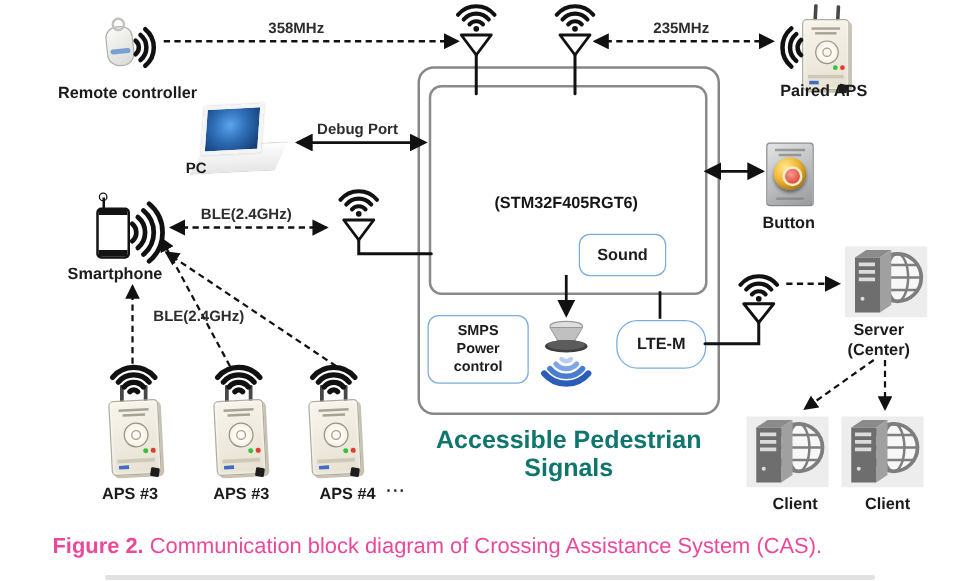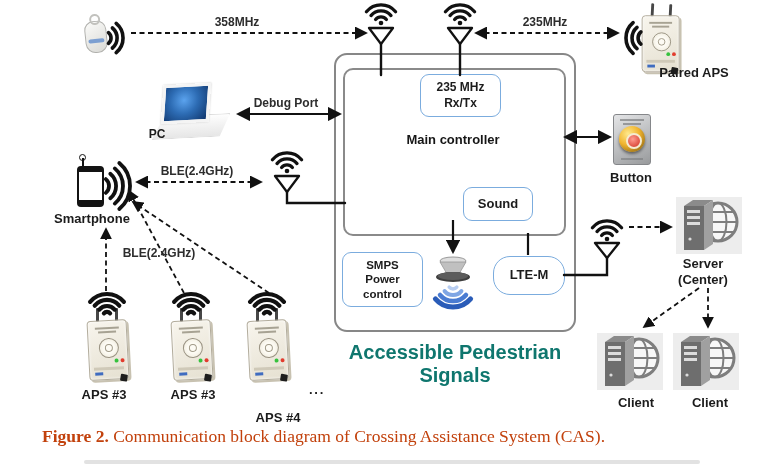--- a/index.html
+++ b/index.html
@@ -21,21 +21,21 @@
   .m-sound{left:417px;top:187px;width:68px;height:32px;font-size:13px;margin-left:46px;}
   .m-smps{left:342px;top:252px;width:79px;height:53px;font-size:11.5px;line-height:1.25;}
   .m-ltem{left:493px;top:256px;width:70px;height:37px;font-size:13px;border-radius:17px;}
   
   .lbl{position:absolute;font-weight:bold;color:#1b1b1b;text-align:center;z-index:7;}
   .node-lbl{font-size:13px;}
   .edge-lbl{font-size:12px;color:#2d2d2d;}
   .ctrl-lbl{font-size:13px;color:#161616;}
   .aps-caption{font-size:20px;color:#0f766e;}
   .caption{position:absolute;left:42px;top:426px;width:716px;z-index:7;
-           font-family:Liberation Serif, serif;font-size:17.5px;color:#c2410c;}
+           font-family:Liberation Sans, sans-serif;font-size:17.5px;color:#ec4899;}
   .cap-bold{font-weight:bold;}
   
   .overlay{left:0;top:0;z-index:6;pointer-events:none;}
   
   .remote{left:85px;top:21px;width:20px;height:30px;z-index:4;
           background:linear-gradient(150deg,#fbfbf9,#d9d9d5);border:1px solid #b0b0ac;
           border-radius:9px 9px 10px 10px;transform:rotate(-6deg);}
   .remote-ring{position:absolute;top:-8px;left:5px;width:7px;height:7px;border:2px solid #c2c2be;border-radius:50%;}
   .remote-band{position:absolute;top:17px;left:2px;right:2px;height:4px;background:#7c9fd1;border-radius:2px;}
   
@@ -337,52 +337,49 @@
       <ellipse cx="453" cy="276" rx="15" ry="4" fill="#5c5c5c"></ellipse>
     </g>
     <g fill="none" stroke-linecap="round">
       <path d="M449.2,287.2 A5 5 0 0 0 456.8,287.2" stroke="#b7cdf1" stroke-width="3.5"></path>
       <path d="M444.6,291.1 A11 11 0 0 0 461.4,291.1" stroke="#7fa6e4" stroke-width="4"></path>
       <path d="M440,295.0 A17 17 0 0 0 466,295.0" stroke="#4a7cd2" stroke-width="4.5"></path>
       <path d="M435.4,298.8 A23 23 0 0 0 470.6,298.8" stroke="#2a5cb8" stroke-width="5"></path>
     </g>
   </svg>
 
-  <div class="abs module m-rx235">
-    <span>235 MHz</span>
-    <span>Rx/Tx</span>
-  </div>
   <div class="abs module m-sound">
     <span>Sound</span>
   </div>
   <div class="abs module m-smps">
     <span>SMPS</span>
     <span>Power</span>
     <span>control</span>
   </div>
   <div class="abs module m-ltem">
     <span>LTE-M</span>
   </div>
 
-  <div class="lbl ctrl-lbl" style="left:352px;top:132px;width:202px;">Main controller</div>
+  <div class="lbl ctrl-lbl" style="left:352px;top:154px;width:202px;">(STM32F405RGT6)</div>
   <div class="lbl aps-caption" style="left:331px;top:341px;width:248px;">Accessible Pedestrian Signals</div>
 
-  <div class="lbl node-lbl" style="left:644px;top:65px;width:100px;">Paired APS</div>
+  <div class="lbl node-lbl" style="left:32px;top:66px;width:140px;">Remote controller</div>
+  <div class="lbl node-lbl" style="left:609px;top:65px;width:100px;">Paired APS</div>
   <div class="lbl node-lbl" style="left:144px;top:127px;width:26px;font-size:12px;">PC</div>
   <div class="lbl node-lbl" style="left:32px;top:211px;width:120px;">Smartphone</div>
   <div class="lbl node-lbl" style="left:599px;top:170px;width:64px;">Button</div>
   <div class="lbl node-lbl" style="left:669px;top:256px;width:68px;line-height:1.2;">
     <div>Server</div>
     <div>(Center)</div>
   </div>
   <div class="lbl node-lbl" style="left:602px;top:395px;width:68px;">Client</div>
   <div class="lbl node-lbl" style="left:676px;top:395px;width:68px;">Client</div>
   <div class="lbl node-lbl" style="left:74px;top:387px;width:60px;">APS #3</div>
   <div class="lbl node-lbl" style="left:163px;top:387px;width:60px;">APS #3</div>
-  <div class="lbl node-lbl" style="left:248px;top:387px;width:60px;margin-top:23px;">APS #4</div>
+  <div class="lbl node-lbl" style="left:248px;top:387px;width:60px;">APS #4</div>
   <div class="lbl node-lbl" style="left:305px;top:385px;width:24px;letter-spacing:1px;">···</div>
 
   <div class="lbl edge-lbl" style="left:197px;top:15px;width:80px;">358MHz</div>
   <div class="lbl edge-lbl" style="left:505px;top:15px;width:80px;">235MHz</div>
   <div class="lbl edge-lbl" style="left:236px;top:96px;width:100px;">Debug Port</div>
   <div class="lbl edge-lbl" style="left:142px;top:164px;width:110px;">BLE(2.4GHz)</div>
   <div class="lbl edge-lbl" style="left:104px;top:246px;width:110px;">BLE(2.4GHz)</div>
 
   <div class="caption"><span class="cap-bold">Figure 2.</span><span> Communication block diagram of Crossing Assistance System (CAS).</span></div>
 

